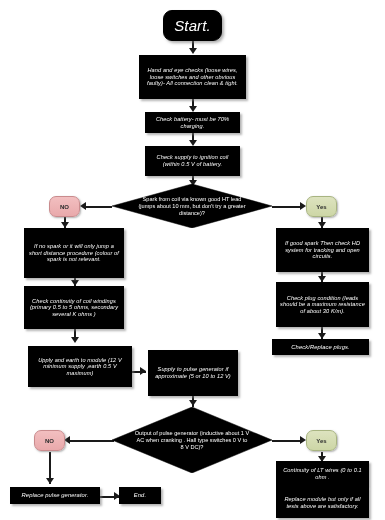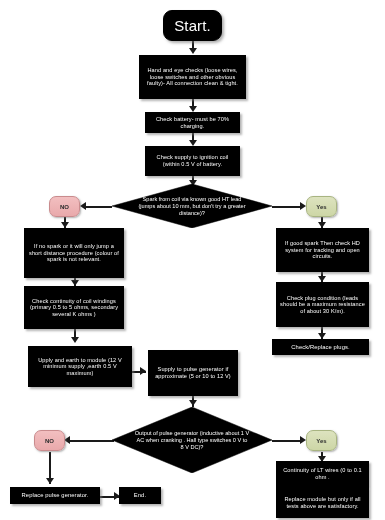--- a/index.html
+++ b/index.html
@@ -30,21 +30,21 @@
     box-shadow: 2px 2px 2px rgba(120,120,120,0.55);
     display: flex;
     align-items: center;
     justify-content: center;
     text-align: center;
     line-height: 1.18;
     letter-spacing: 0.1px;
     padding: 2px 3px;
     z-index: 3;
   }
-  .node .txt { display: block; width: 100%; }
+  .node .txt { display: block; width: 100%; font-style: italic; }
 
   .start {
     border-radius: 9px;
     font-size: 15px;
     box-shadow: 2px 2px 3px rgba(120,120,120,0.6);
   }
   .proc { font-size: 5.6px; }
   .proc-1line { font-size: 5.8px; }
 
   

